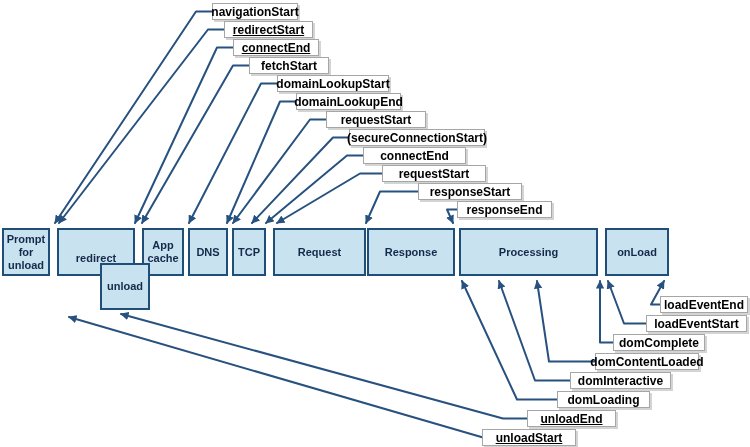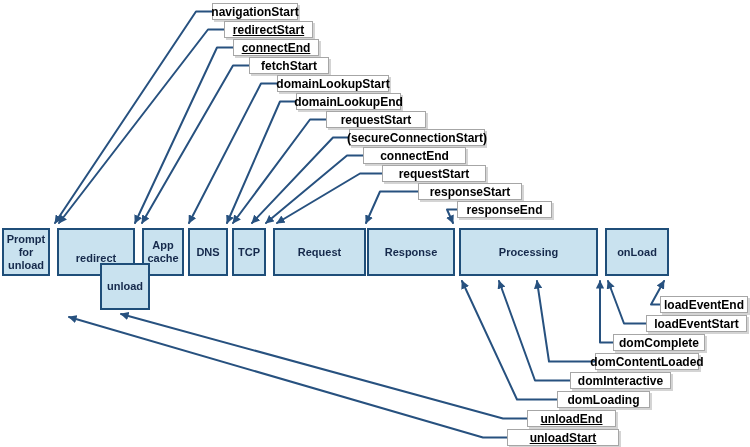--- a/index.html
+++ b/index.html
@@ -94,15 +94,15 @@
   <div class="lbl" style="left:418px;top:183px;width:104px">responseStart</div>
   <div class="lbl" style="left:457px;top:201px;width:95px">responseEnd</div>
 
   <div class="lbl" style="left:660px;top:296px;width:88px">loadEventEnd</div>
   <div class="lbl" style="left:646px;top:315px;width:101px">loadEventStart</div>
   <div class="lbl" style="left:613px;top:334px;width:92px">domComplete</div>
   <div class="lbl" style="left:595px;top:353px;width:104px">domContentLoaded</div>
   <div class="lbl" style="left:570px;top:372px;width:101px">domInteractive</div>
   <div class="lbl" style="left:557px;top:391px;width:93px">domLoading</div>
   <div class="lbl underline" style="left:527px;top:410px;width:89px">unloadEnd</div>
-  <div class="lbl underline" style="left:507px;top:429px;width:112px">unloadStart</div>
+  <div class="lbl underline" style="left:482px;top:429px;width:94px">unloadStart</div>
 
 </div>
 
 </body></html>

